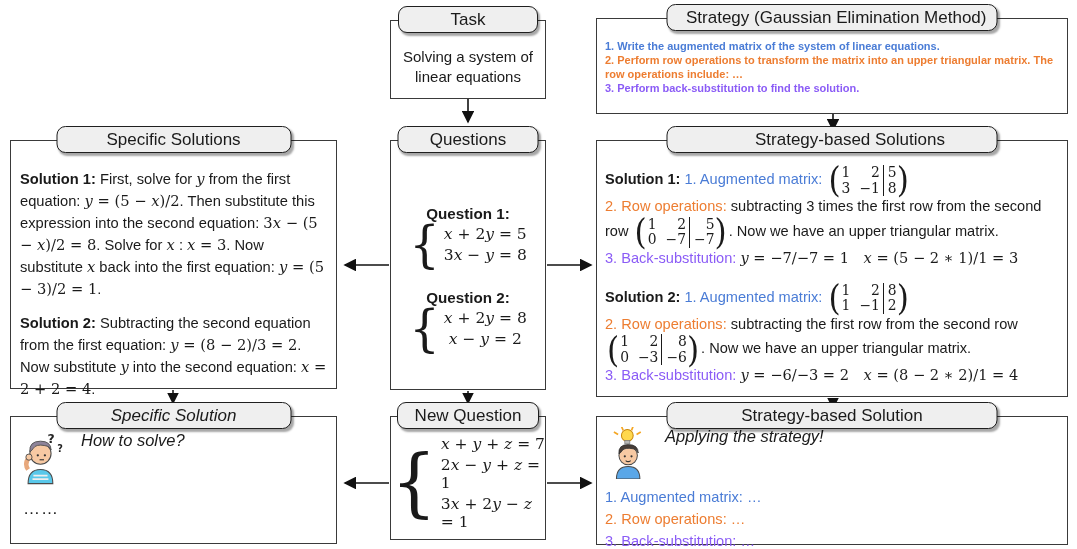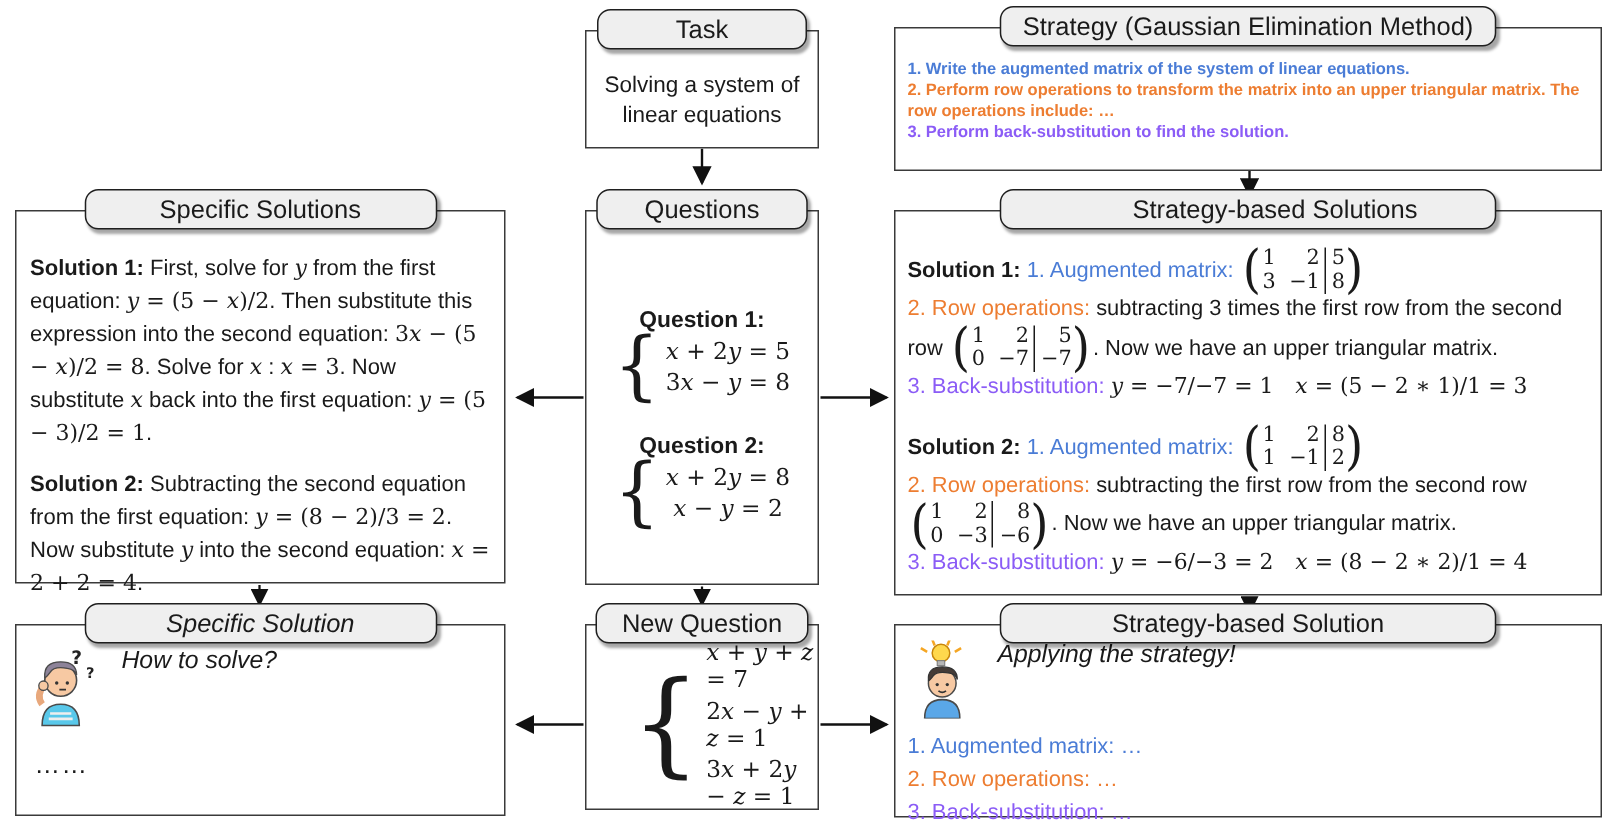--- a/index.html
+++ b/index.html
@@ -66,21 +66,21 @@
     <line x1="389" y1="483" x2="345" y2="483" stroke="#111" stroke-width="1.6" marker-end="url(#ah)"></line>
     <line x1="547" y1="483" x2="591" y2="483" stroke="#111" stroke-width="1.6" marker-end="url(#ah)"></line>
   </svg>
 
   <div class="box" style="left:390px;top:20px;width:156px;height:79px;">
     <div class="titlebar" style="width:140px;">Task</div>
     <div class="task-body">Solving a system of linear equations</div>
   </div>
 
   <div class="box" style="left:596px;top:18px;width:472px;height:96px;">
-    <div class="titlebar" style="min-width:331px;">Strategy (Gaussian Elimination Method)</div>
+    <div class="titlebar" style="min-width:331px;text-align:right;">Strategy (Gaussian Elimination Method)</div>
     <div class="strategy-steps">
       <div class="blue">1. Write the augmented matrix of the system of linear equations.</div>
       <div class="orange">2. Perform row operations to transform the matrix into an upper triangular matrix. The row operations include: …</div>
       <div class="green">3. Perform back-substitution to find the solution.</div>
     </div>
   </div>
 
   <div class="box" style="left:10px;top:140px;width:327px;height:249px;">
     <div class="titlebar" style="width:235px;">Specific Solutions</div>
     <div class="ss-body">
@@ -199,21 +199,21 @@
           <path d="M8 59 q0 -16 14 -16 q14 0 14 16 z" fill="#59c8ea" stroke="#4a4a4a" stroke-width="1.2"></path>
           <path d="M14 50 h16 M13 54 h18" stroke="#eee" stroke-width="2"></path>
           <circle cx="9" cy="29" r="3.5" fill="#f7c9a3" stroke="#4a4a4a" stroke-width="1"></circle>
         </svg>
       </span>
       <div class="thought">How to solve?</div>
     </div>
     <div class="ellipsis">……</div>
   </div>
 
-  <div class="box" style="left:390px;top:416px;width:156px;height:124px;padding-left:30px;">
+  <div class="box" style="left:390px;top:416px;width:156px;height:124px;">
     <div class="titlebar" style="width:142px;">New Question</div>
     <div class="nq-body">
       <span class="system">
           <span class="sysbrace" style="font-size: 4.65em;">{</span>
           <span class="syscol">
             <span><i>x</i> + <i>y</i> + <i>z</i> = 7</span>
             <span>2<i>x</i> − <i>y</i> + <i>z</i> = 1</span>
             <span>3<i>x</i> + 2<i>y</i> − <i>z</i> = 1</span>
           </span>
         </span>

